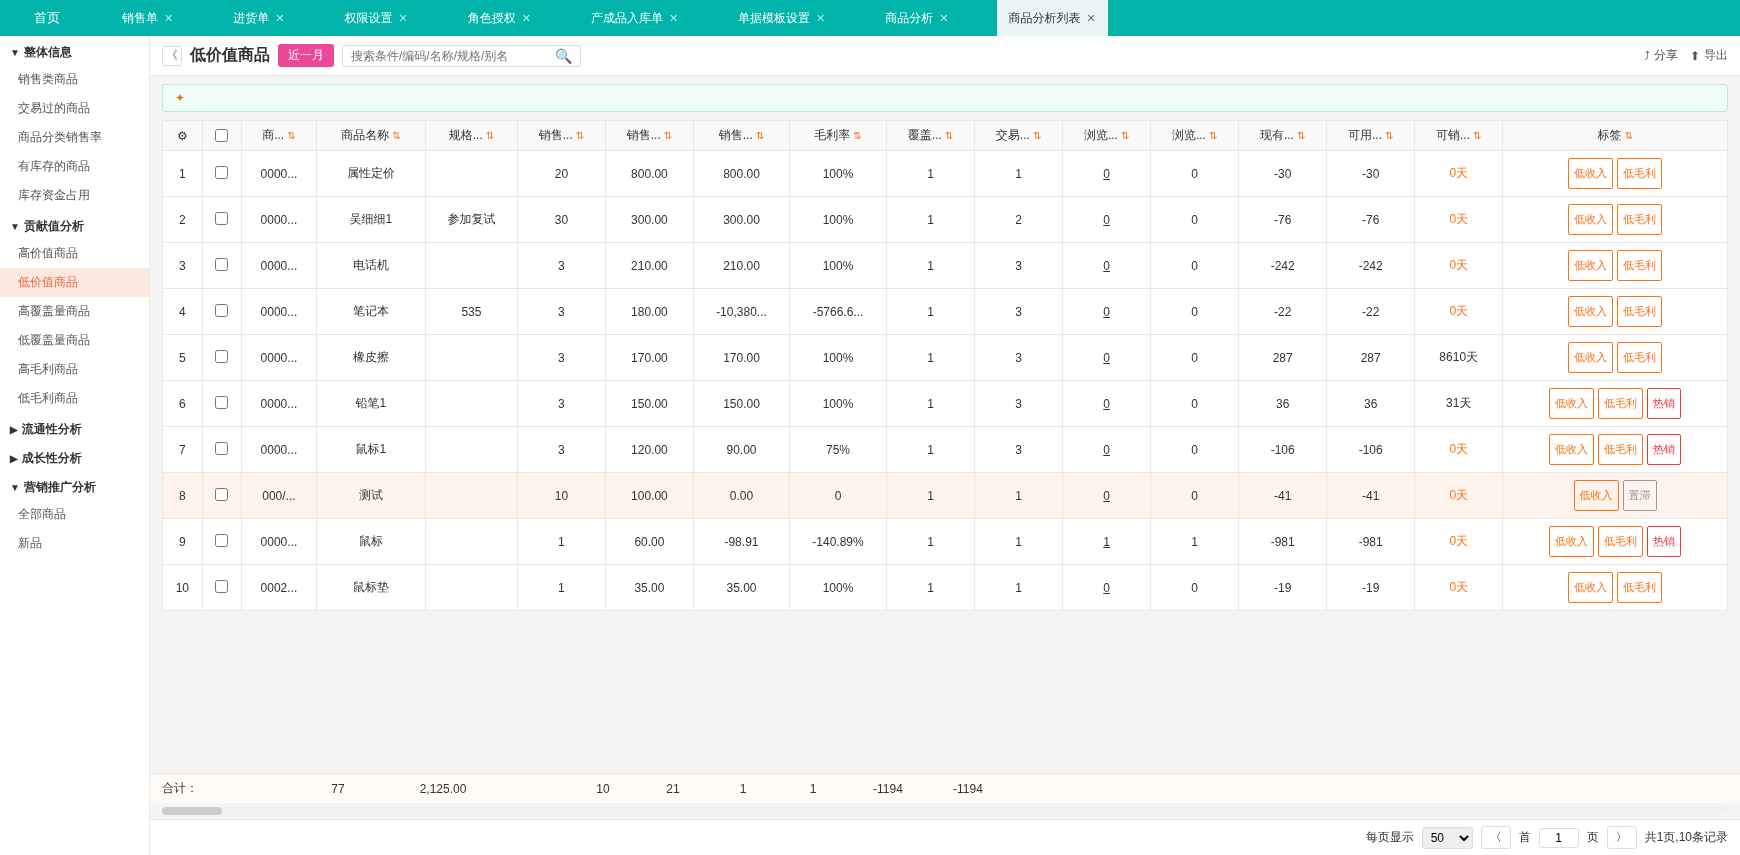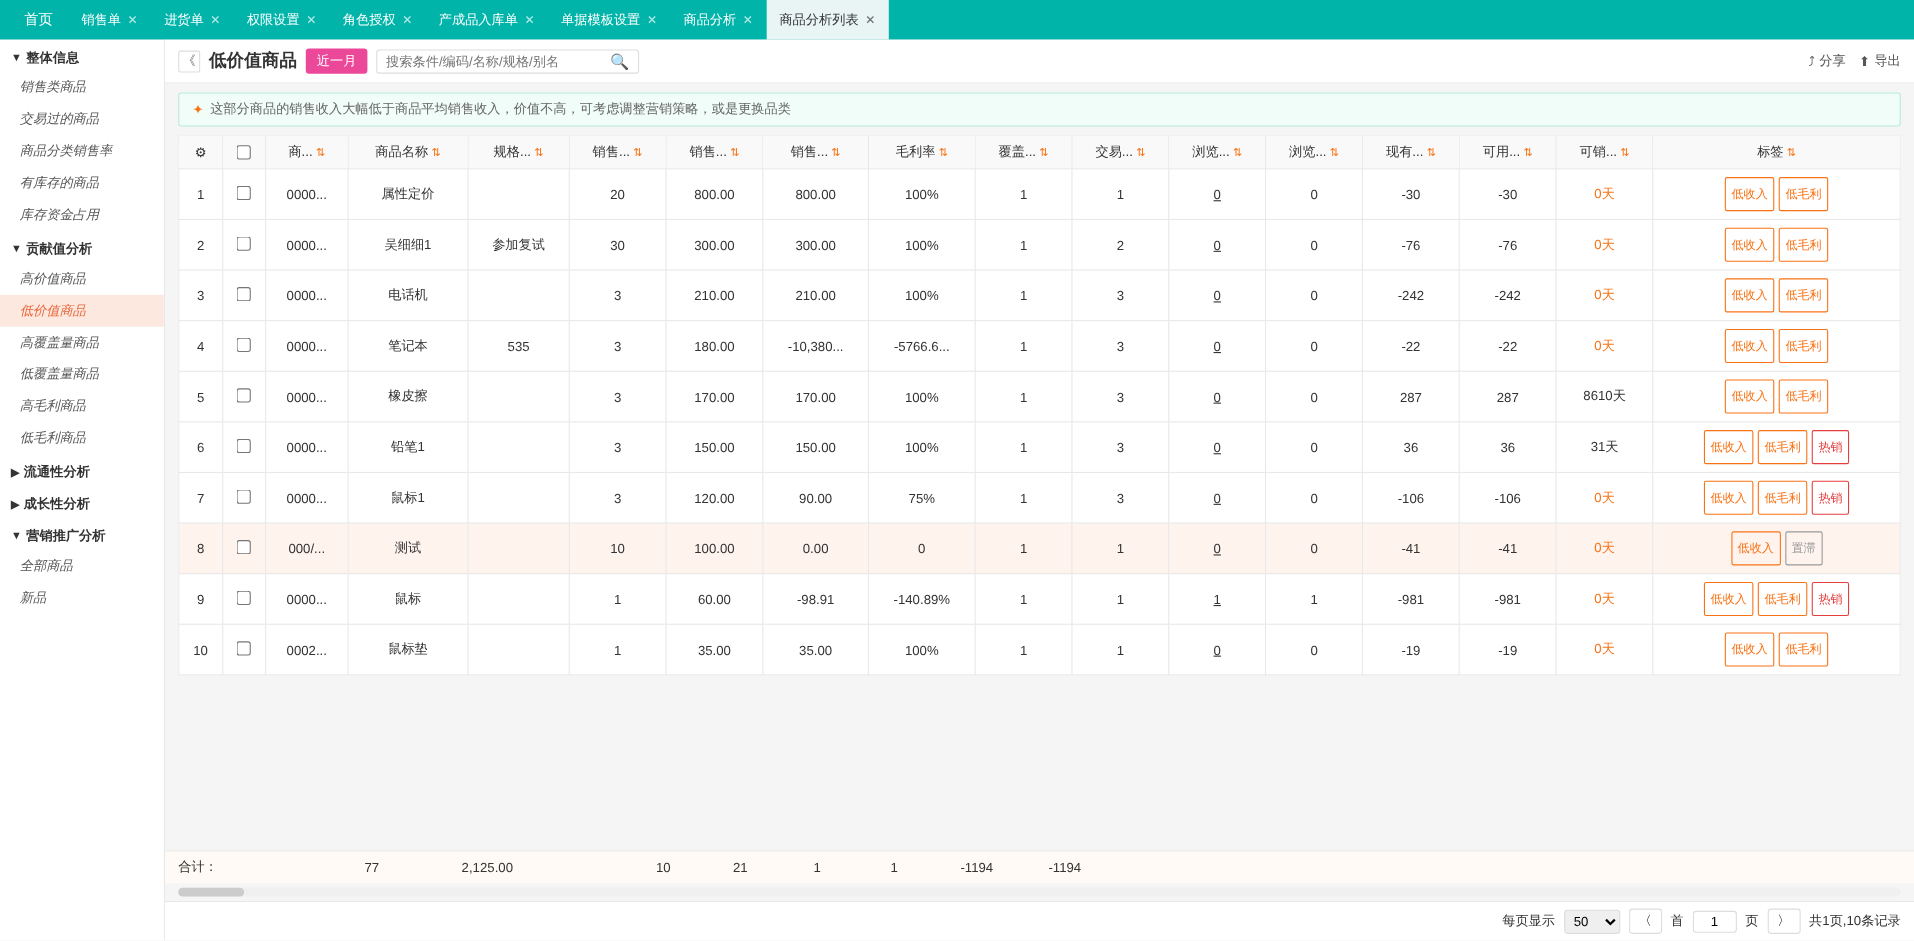--- a/index.html
+++ b/index.html
@@ -4,23 +4,24 @@
   <style>
     * { box-sizing: border-box; margin: 0; padding: 0; font-family: 'Microsoft YaHei', Arial, sans-serif; font-size: 12px; }
     body { background: #f5f5f5; overflow-x: hidden; }
 
     
     .top-nav {
       background: #00b4aa;
       height: 36px;
       display: flex;
       align-items: flex-end;
-      padding: 0 8px;
+      padding: 0 20px;
       color: white;
       flex-shrink: 0;
+      gap: 36px;
     }
     .top-nav .nav-item {
       padding: 0 12px;
       height: 36px;
       display: flex;
       align-items: center;
       cursor: pointer;
       white-space: nowrap;
       color: white;
       font-size: 13px;
@@ -56,21 +57,20 @@
       display: flex;
       align-items: center;
       cursor: pointer;
     }
     .sidebar-group-header .arrow { margin-right: 4px; font-size: 10px; }
     .sidebar-item {
       padding: 6px 10px 6px 18px;
       color: #555;
       cursor: pointer;
       font-size: 12px;
-      font-style: italic;
     }
     .sidebar-item.active { background: #fde8e0; color: #e8673a; }
 
     
     .content {
       flex: 1;
       display: flex;
       flex-direction: column;
       overflow: hidden;
       background: #f5f5f5;
@@ -378,21 +378,20 @@
         </div>
         <div class="header-action-btn">
           <span>⬆</span>
           <span>导出</span>
         </div>
       </div>
     </div>
 
     <div class="warning-bar">
       <span class="warning-icon">✦</span>
-      <span>这部分商品的销售收入大幅低于商品平均销售收入，价值不高，可考虑调整营销策略，或是更换品类</span>
     </div>
 
     <div class="table-container">
       <table>
         <thead>
           <tr>
             <th>
                 <div class="th-inner">⚙</div>
               </th>
             <th>

